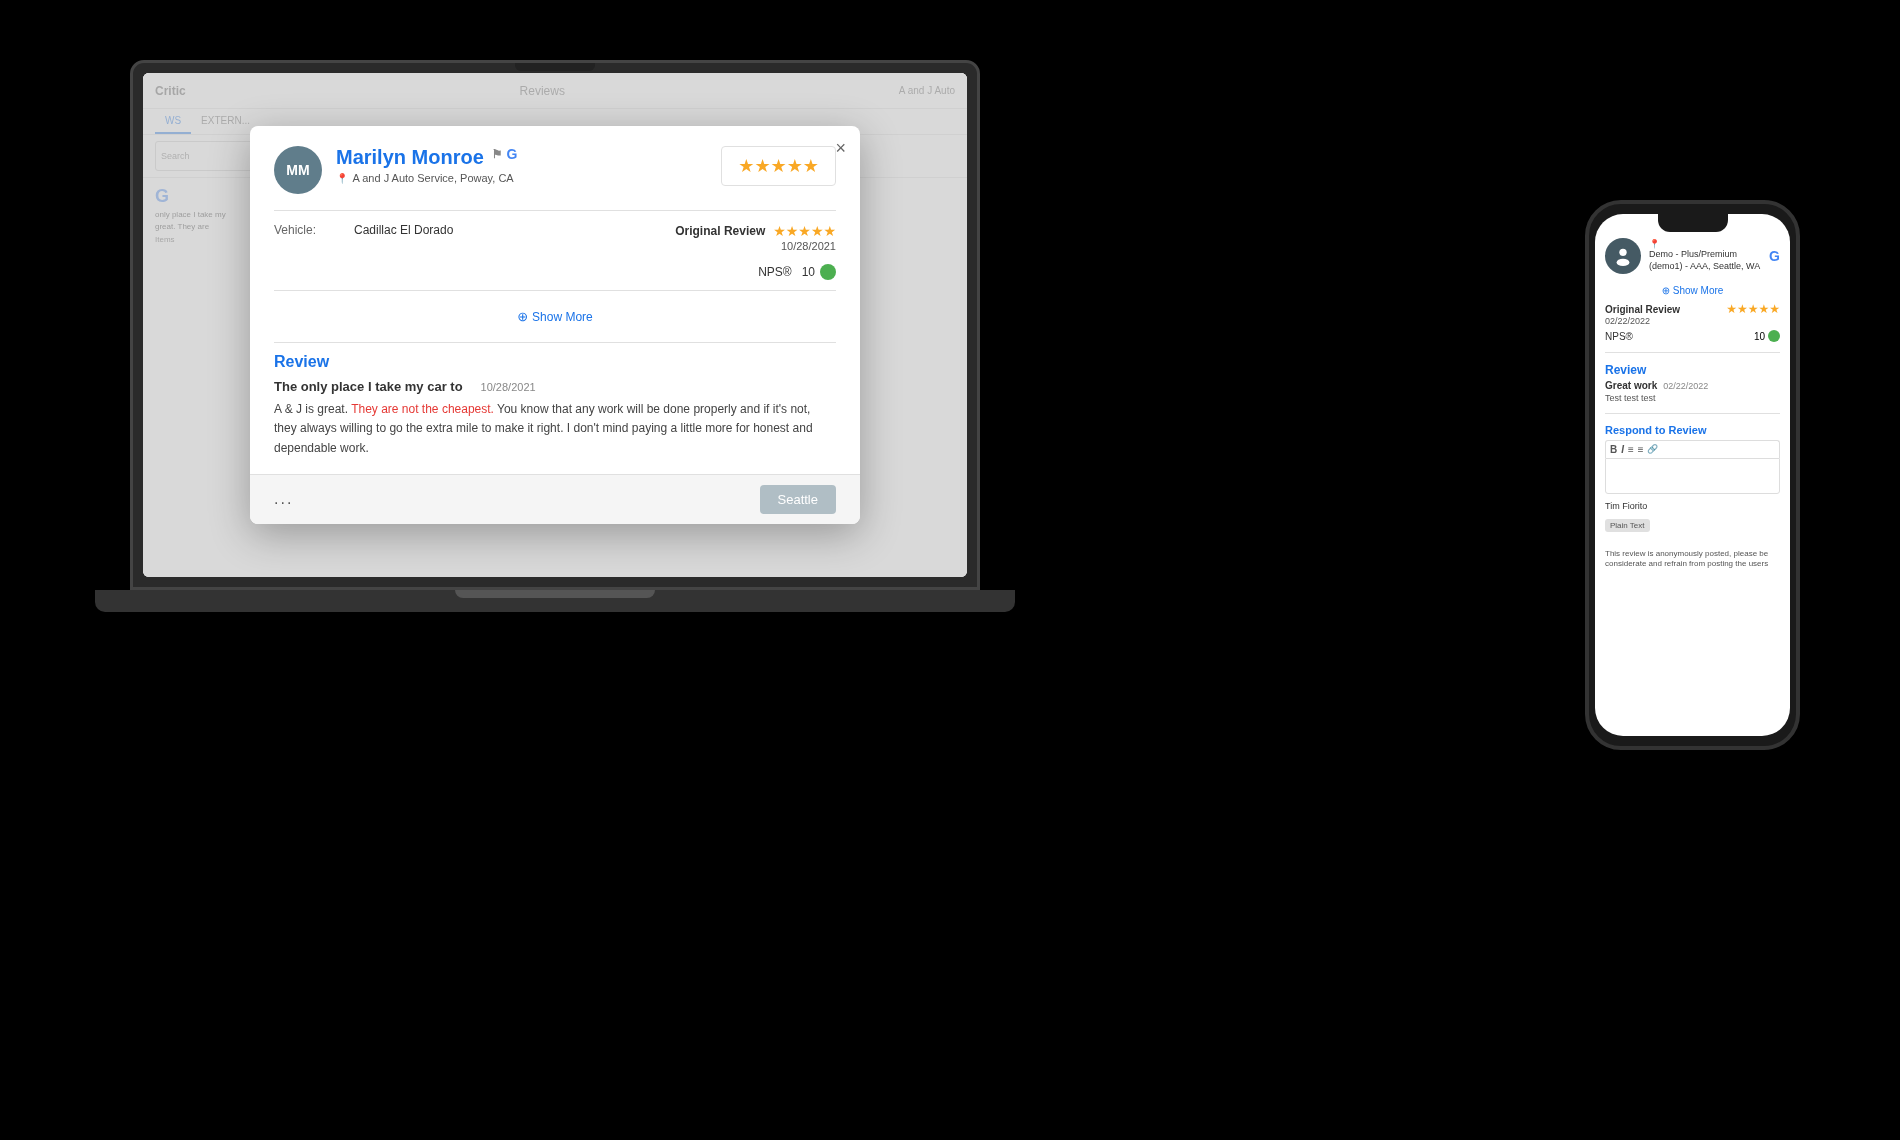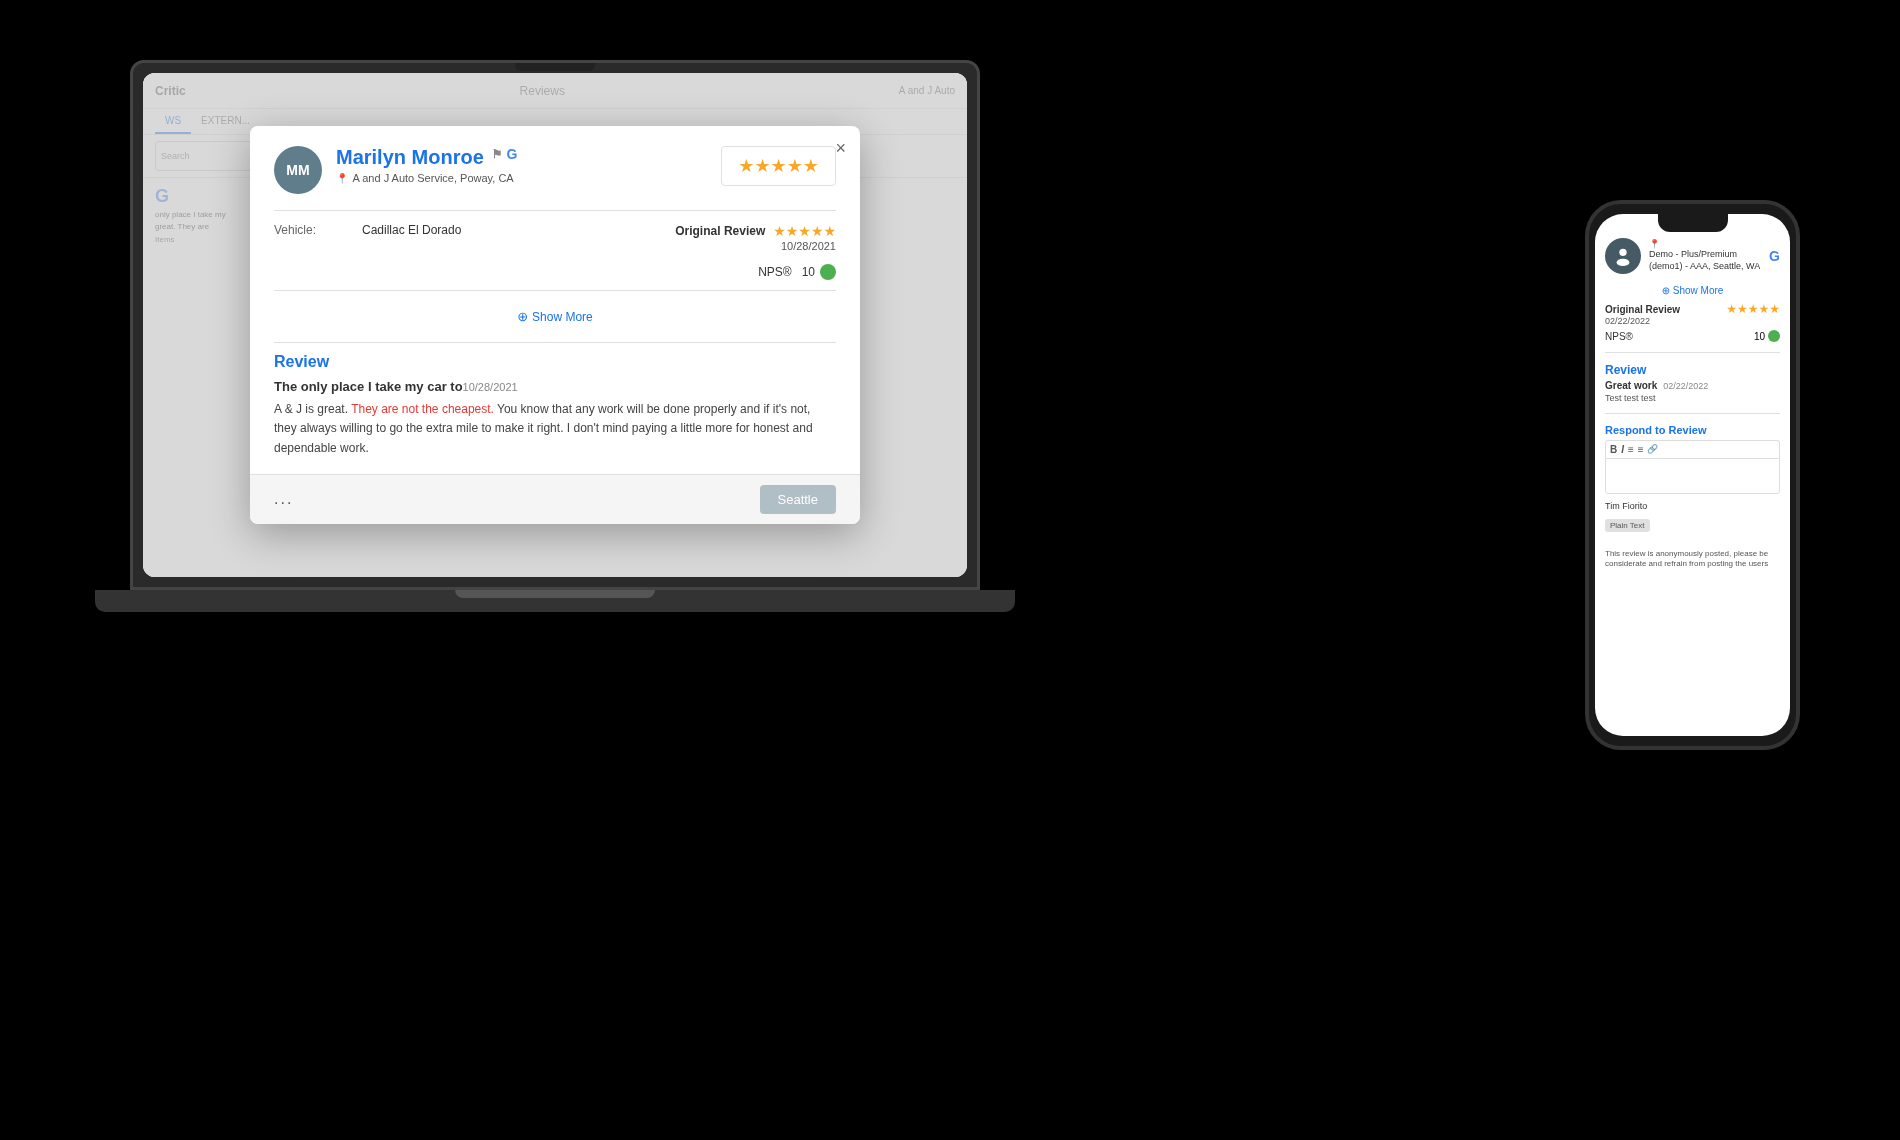--- a/index.html
+++ b/index.html
@@ -28,21 +28,21 @@
       background: #2a2a2a;
       border-radius: 14px 14px 0 0;
       border: 3px solid #444;
       padding: 10px;
       position: relative;
     }
     .laptop-screen {
       width: 100%;
       height: 100%;
       background: #f0f0f0;
-      border-radius: 12px;
+      border-radius: 6px;
       overflow: hidden;
       position: relative;
     }
     .laptop-base {
       width: 920px;
       height: 22px;
       background: #333;
       border-radius: 0 0 10px 10px;
       margin-left: -35px;
       position: relative;
@@ -292,21 +292,21 @@
     }
     .modal-section-title {
       font-size: 16px;
       font-weight: 600;
       color: #1a73e8;
       margin-bottom: 8px;
     }
     .modal-review-title-row {
       display: flex;
       align-items: baseline;
-      gap: 0;
+      gap: 18px;
       margin-bottom: 6px;
     }
     .modal-review-title {
       font-size: 13px;
       font-weight: 700;
       color: #333;
     }
     .modal-review-date {
       font-size: 11px;
       color: #888;
@@ -629,21 +629,21 @@
               <div class="modal-stars-badge">
                 <span style="color:#f9a825;">★★★★★</span>
               </div>
               <button class="modal-close">×</button>
             </div>
 
             <div class="modal-body">
               <div class="modal-divider"></div>
 
               <div class="modal-vehicle-row">
-                <div style="display:flex;gap:8px;align-items:flex-start;">
+                <div style="display:flex;align-items:flex-start;">
                   <span class="modal-vehicle-label">Vehicle:</span>
                   <span class="modal-vehicle-value">Cadillac El Dorado</span>
                 </div>
                 <div class="modal-original-review">
                   <div style="display:flex;align-items:center;gap:8px;">
                     <span class="modal-original-label">Original Review</span>
                     <span class="modal-stars-small">★★★★★</span>
                   </div>
                   <div class="modal-original-date">10/28/2021</div>
                 </div>

